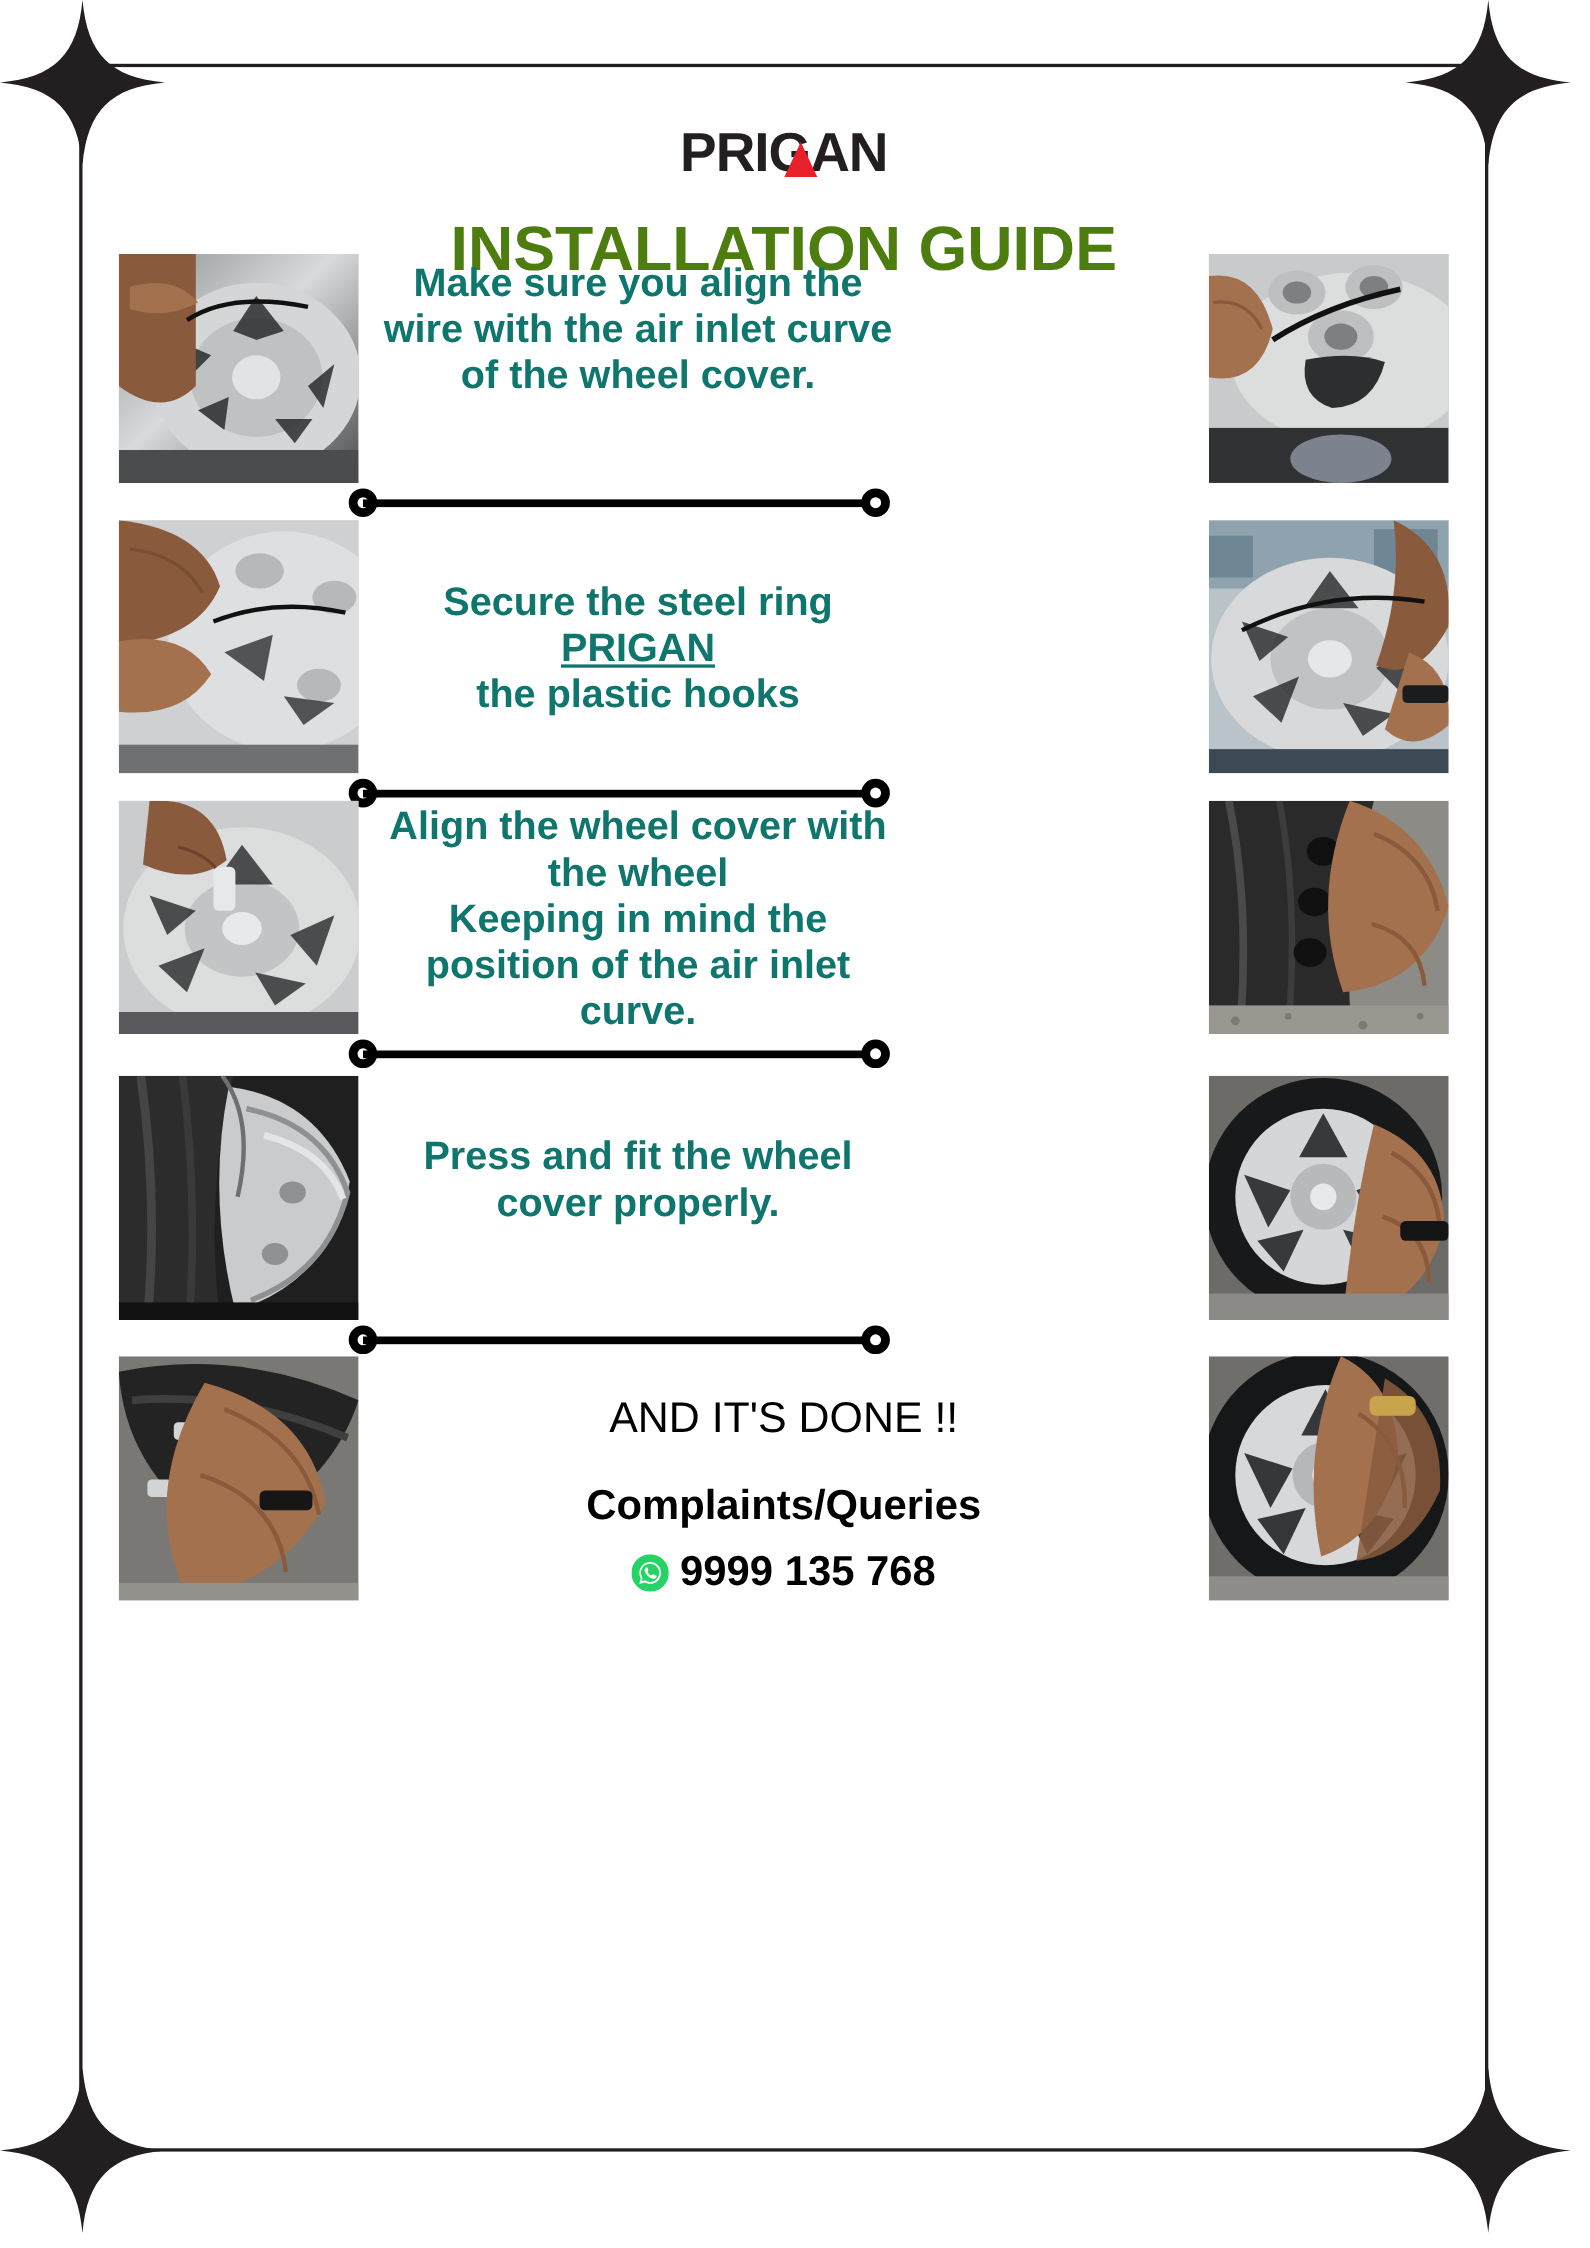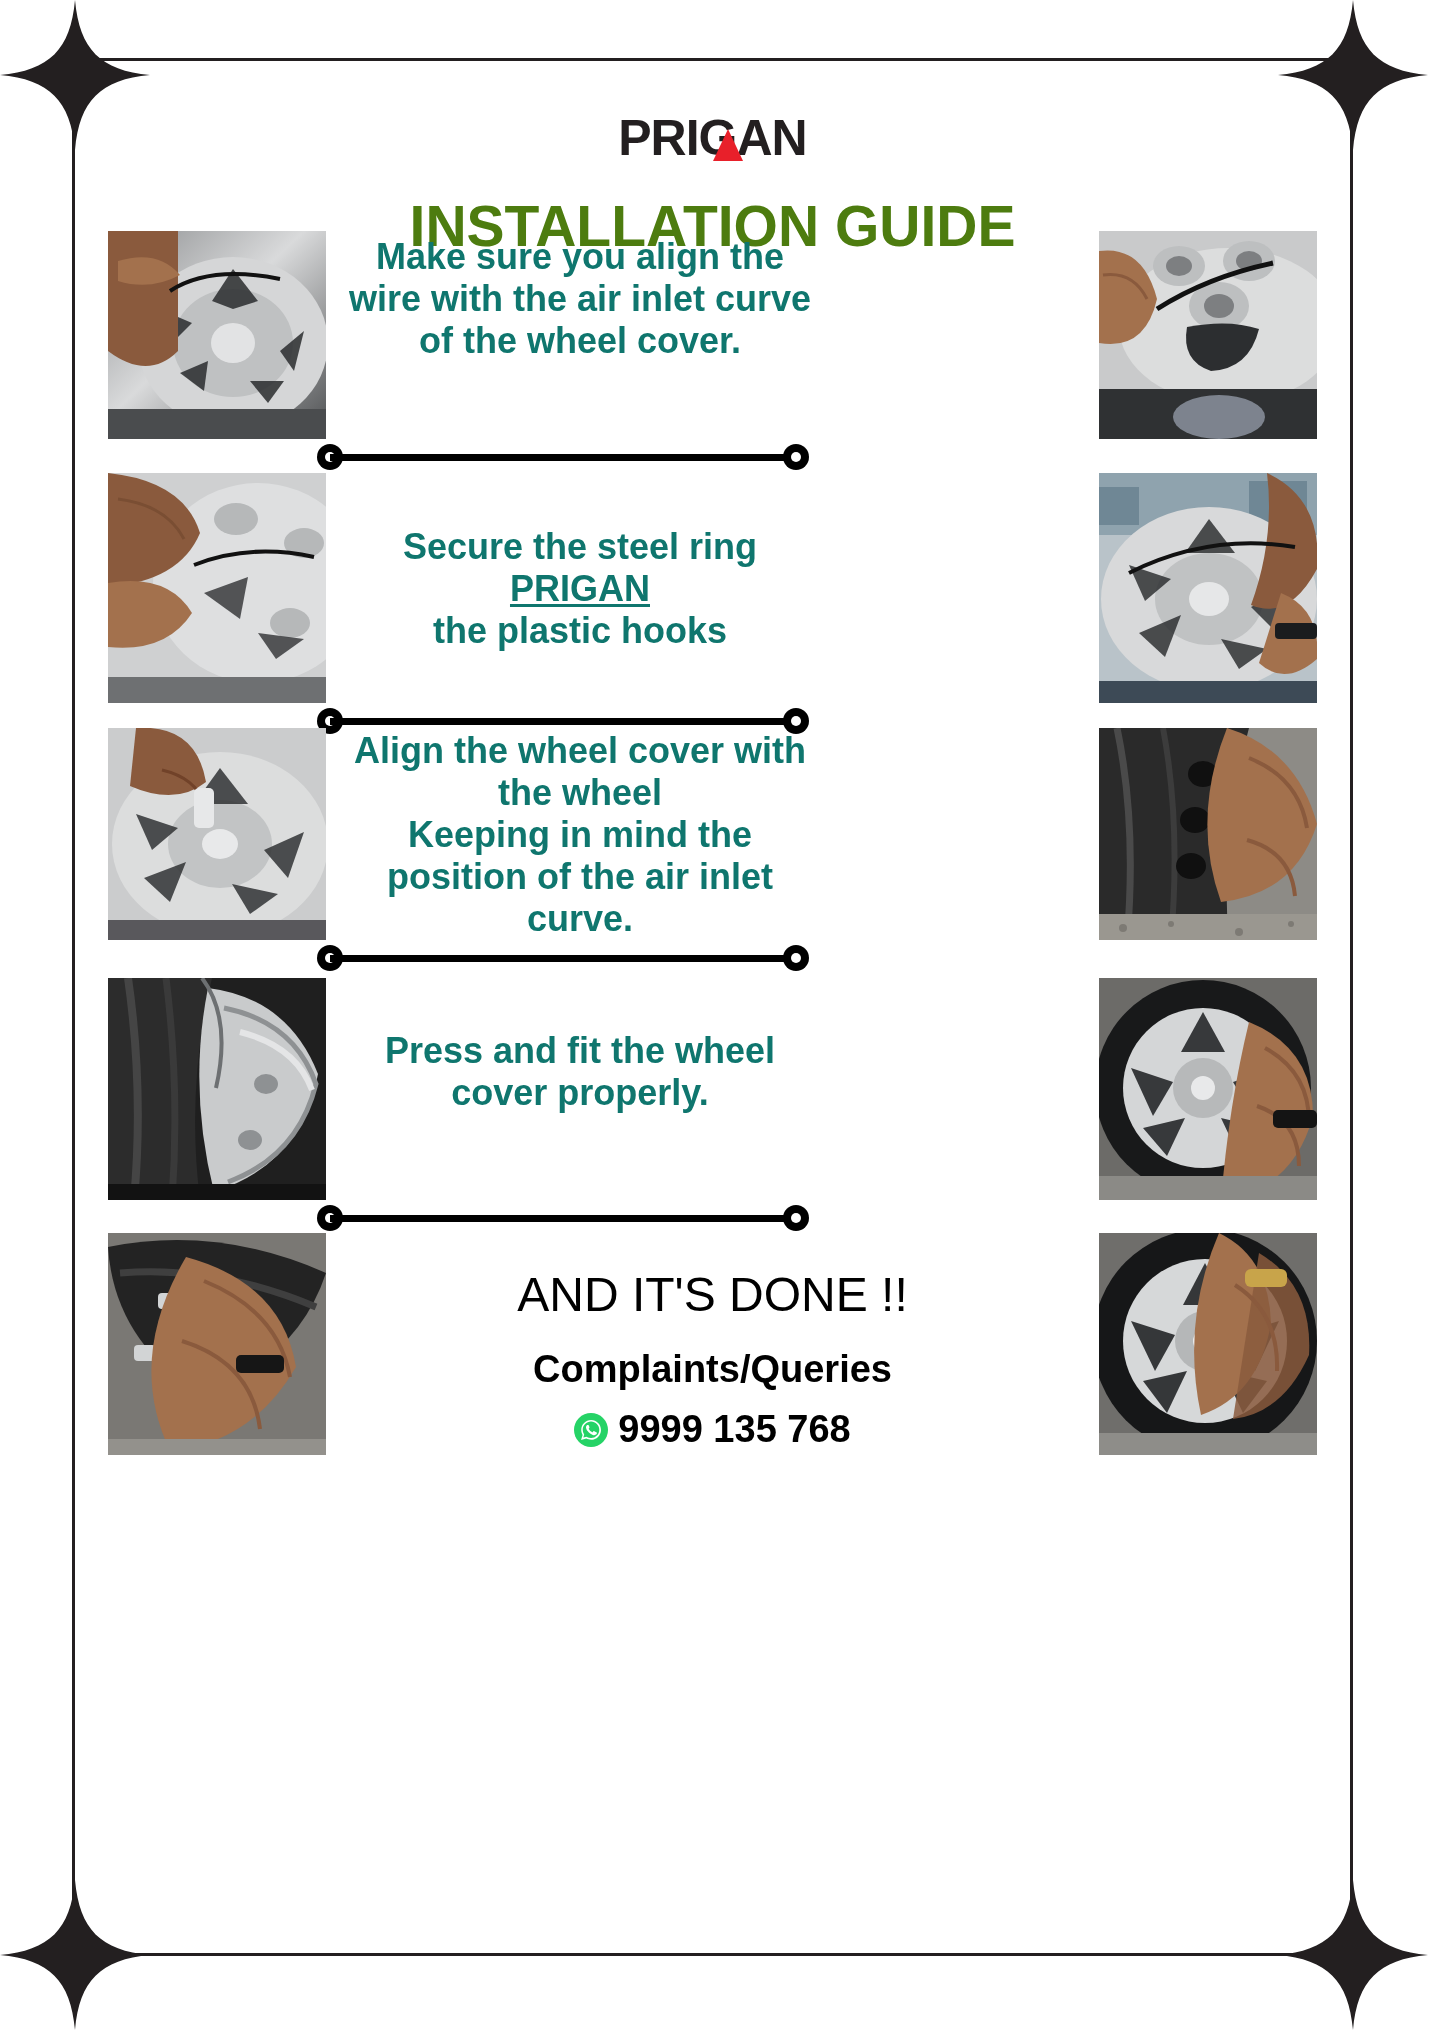--- a/index.html
+++ b/index.html
@@ -110,21 +110,21 @@
   .divider .ring::after{
     content:"";position:absolute;left:8px;top:8px;
     width:10px;height:10px;border-radius:50%;background:#fff;
   }
   .divider .ring.left{left:0;}
   .divider .ring.right{right:0;}
 
   
   #done{
     position:absolute;left:0;width:100%;text-align:center;
-    font-size:48px;color:#000;line-height:1.05;
+    font-size:39px;color:#000;line-height:1.05;
   }
   #cq{
     position:absolute;left:0;width:100%;text-align:center;
     font-size:38px;font-weight:bold;color:#000;
   }
   #phone-row{
     position:absolute;left:0;width:100%;
     display:flex;align-items:center;justify-content:center;gap:10px;
     font-size:38px;font-weight:bold;color:#000;
   }

